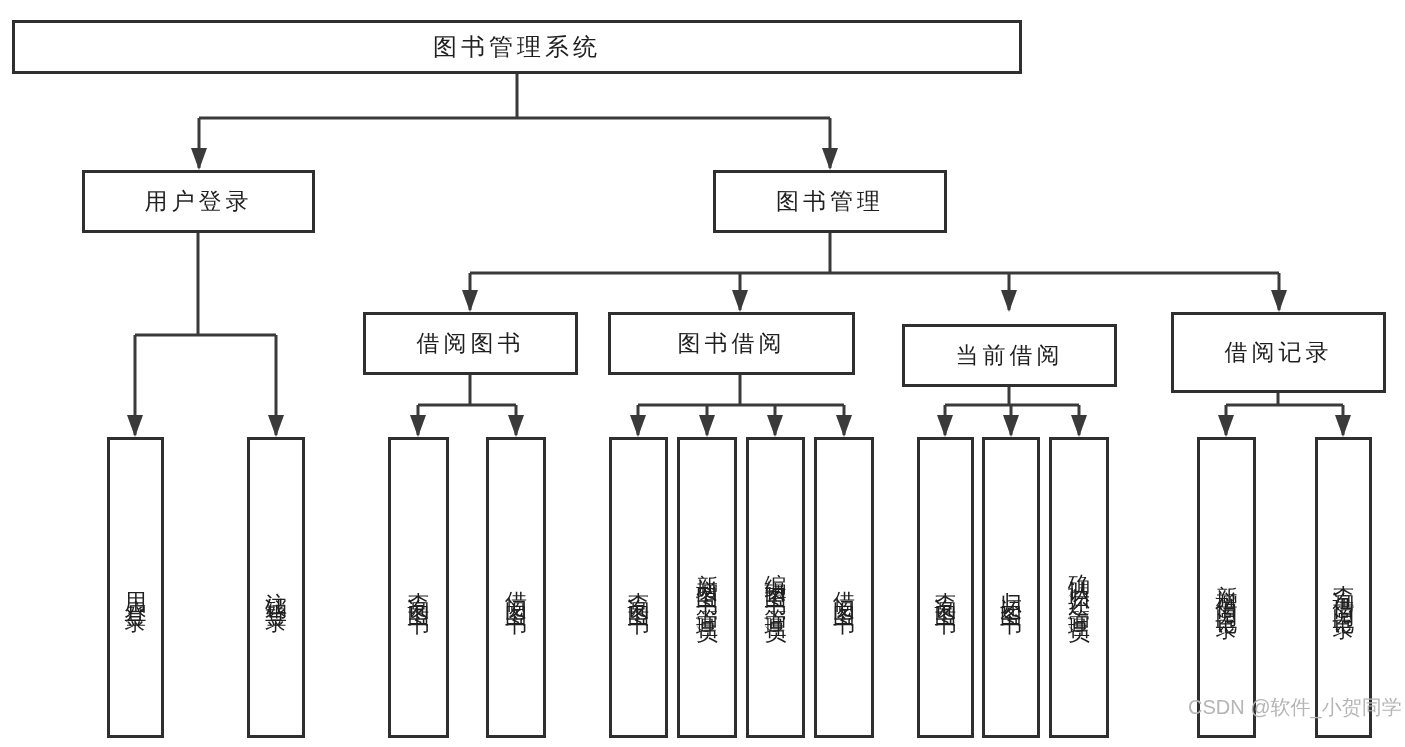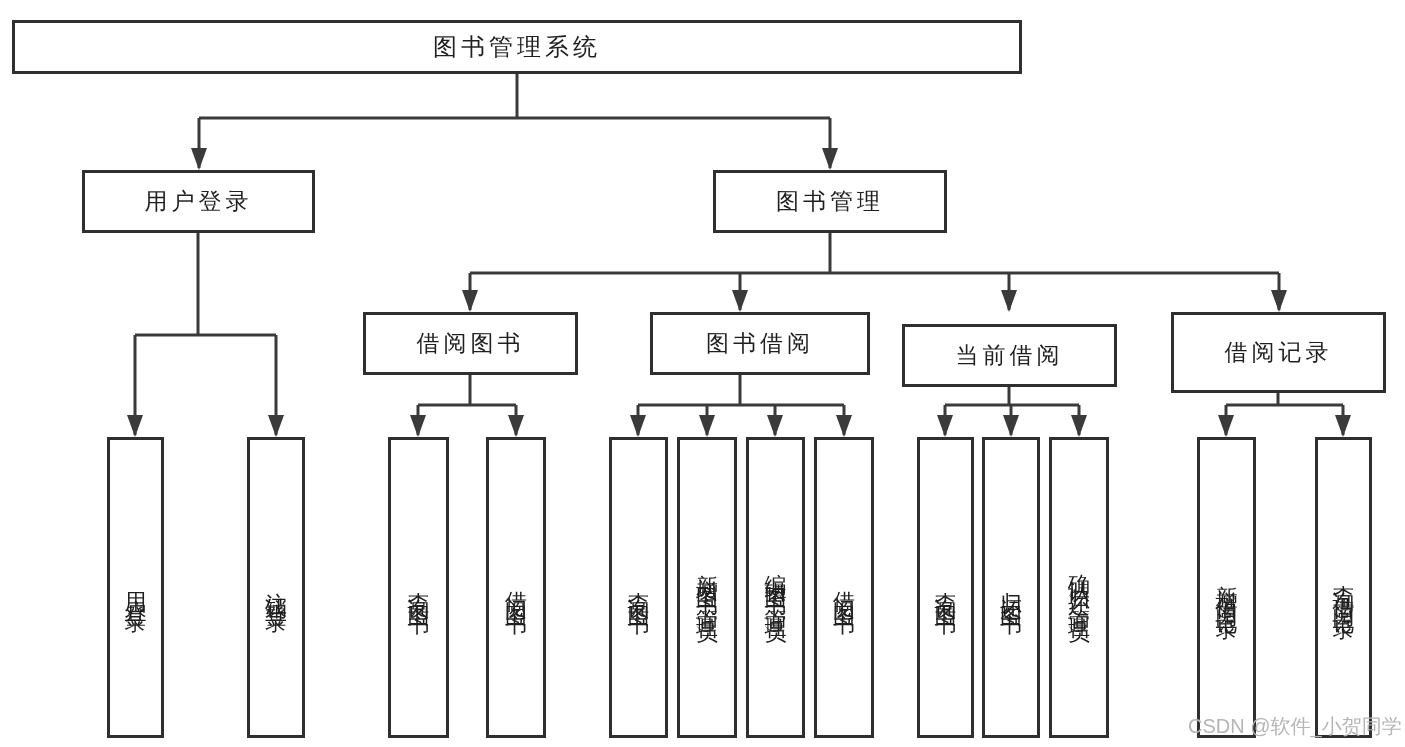--- a/index.html
+++ b/index.html
@@ -47,21 +47,21 @@
     writing-mode: vertical-rl;
     text-orientation: mixed;
     font-size: 22px;
     letter-spacing: 7px;
     line-height: 1;
     color: var(--text);
   }
   .watermark {
     position: absolute;
     left: 1188px;
-    top: 713px;
+    top: 694px;
     font-size: 20px;
     color: var(--watermark);
     white-space: nowrap;
     z-index: 5;
   }
 </style>
 </head>
 <body>
 
 <div class="canvas">
@@ -112,21 +112,21 @@
   <div class="node hbox" style="left:82px;top:170px;width:233px;height:63px">
     <span>用户登录</span>
   </div>
   <div class="node hbox" style="left:713px;top:170px;width:234px;height:63px">
     <span>图书管理</span>
   </div>
 
   <div class="node hbox" style="left:363px;top:312px;width:215px;height:63px">
     <span>借阅图书</span>
   </div>
-  <div class="node hbox" style="left:650px;top:312px;width:220px;height:63px">
+  <div class="node hbox" style="left:608px;top:312px;width:247px;height:63px">
     <span>图书借阅</span>
   </div>
   <div class="node hbox" style="left:902px;top:324px;width:215px;height:63px">
     <span>当前借阅</span>
   </div>
   <div class="node hbox" style="left:1171px;top:312px;width:215px;height:81px">
     <span>借阅记录</span>
   </div>
 
   <div class="node vbox" style="left:107px;top:437px;width:57px;height:301px">

